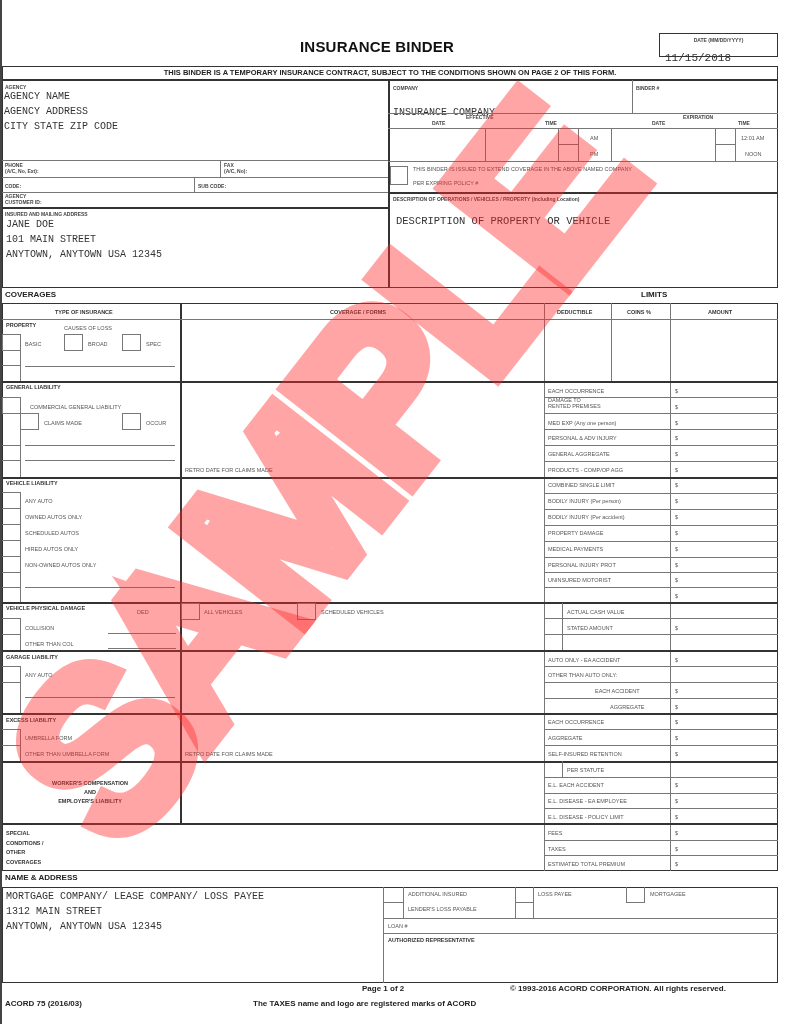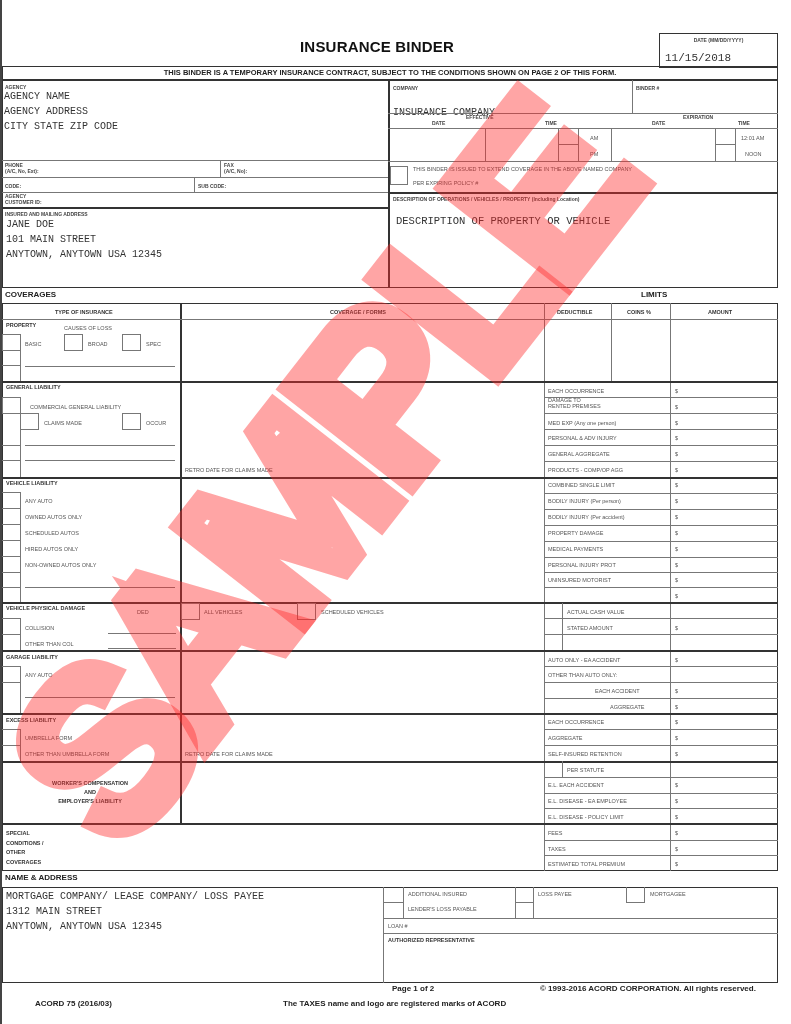--- a/index.html
+++ b/index.html
@@ -1,38 +1,38 @@
 <!DOCTYPE html>
 <html><head>
 <meta charset="utf-8">
 <style>
   * { box-sizing: border-box; margin: 0; padding: 0; }
   html, body { width: 791px; height: 1024px; background: #fff; overflow: hidden; }
   body { position: relative; font-family: "Liberation Sans", sans-serif; color: #222; }
   .abs { position: absolute; }
   .page-border-left { left: 0; top: 0; width: 2px; height: 1024px; background: #444; }
   .title { left: 300px; top: 38px; font-size: 15px; font-weight: bold; color: #111; letter-spacing: 0.2px; }
-  .datebox { left: 659px; top: 33px; width: 119px; height: 35px; border: 1.5px solid #333; }
+  .datebox { left: 659px; top: 33px; width: 119px; height: 24px; border: 1.5px solid #333; }
   .datebox .lbl { position: absolute; top: 3px; left: 0; right: 0; text-align: center; font-size: 5px; font-weight: bold; color: #444; }
   .datebox .val { position: absolute; top: 18px; left: 5px; font-family: "Liberation Mono", monospace; font-size: 11px; color: #333; }
   .banner { left: 2px; top: 66px; width: 776px; height: 14px; border: 1.5px solid #333; font-size: 7.5px; font-weight: bold; text-align: center; line-height: 12px; color: #222; }
   .frame { border: 1.5px solid #333; }
   .hl { height: 1px; background: #777; }
   .vl { width: 1px; background: #777; }
   .hb { height: 1.5px; background: #333; }
   .vb { width: 1.5px; background: #333; }
   .tiny { font-size: 5px; font-weight: bold; color: #444; line-height: 6px; }
   .sm { font-size: 5.5px; color: #555; }
   .smb { font-size: 5.5px; font-weight: bold; color: #333; }
   .mono { font-family: "Liberation Mono", monospace; font-size: 10px; color: #333; line-height: 15px; }
   .mono11 { font-family: "Liberation Mono", monospace; font-size: 10.5px; color: #333; }
   .sec { font-size: 8px; font-weight: bold; color: #222; }
   .box { width: 19px; height: 17px; border: 1px solid #777; background: #fff; }
   .cb { border: 1px solid #777; }
-  .foot { font-size: 8px; font-weight: bold; color: #222; margin-left: 30px; }
+  .foot { font-size: 8px; font-weight: bold; color: #222; }
 </style>
 </head>
 <body>
 
 <div class="abs page-border-left"></div>
 
 <div class="abs title">INSURANCE BINDER</div>
 <div class="abs datebox">
   <div class="lbl">DATE (MM/DD/YYYY)</div>
   <div class="val">11/15/2018</div>

